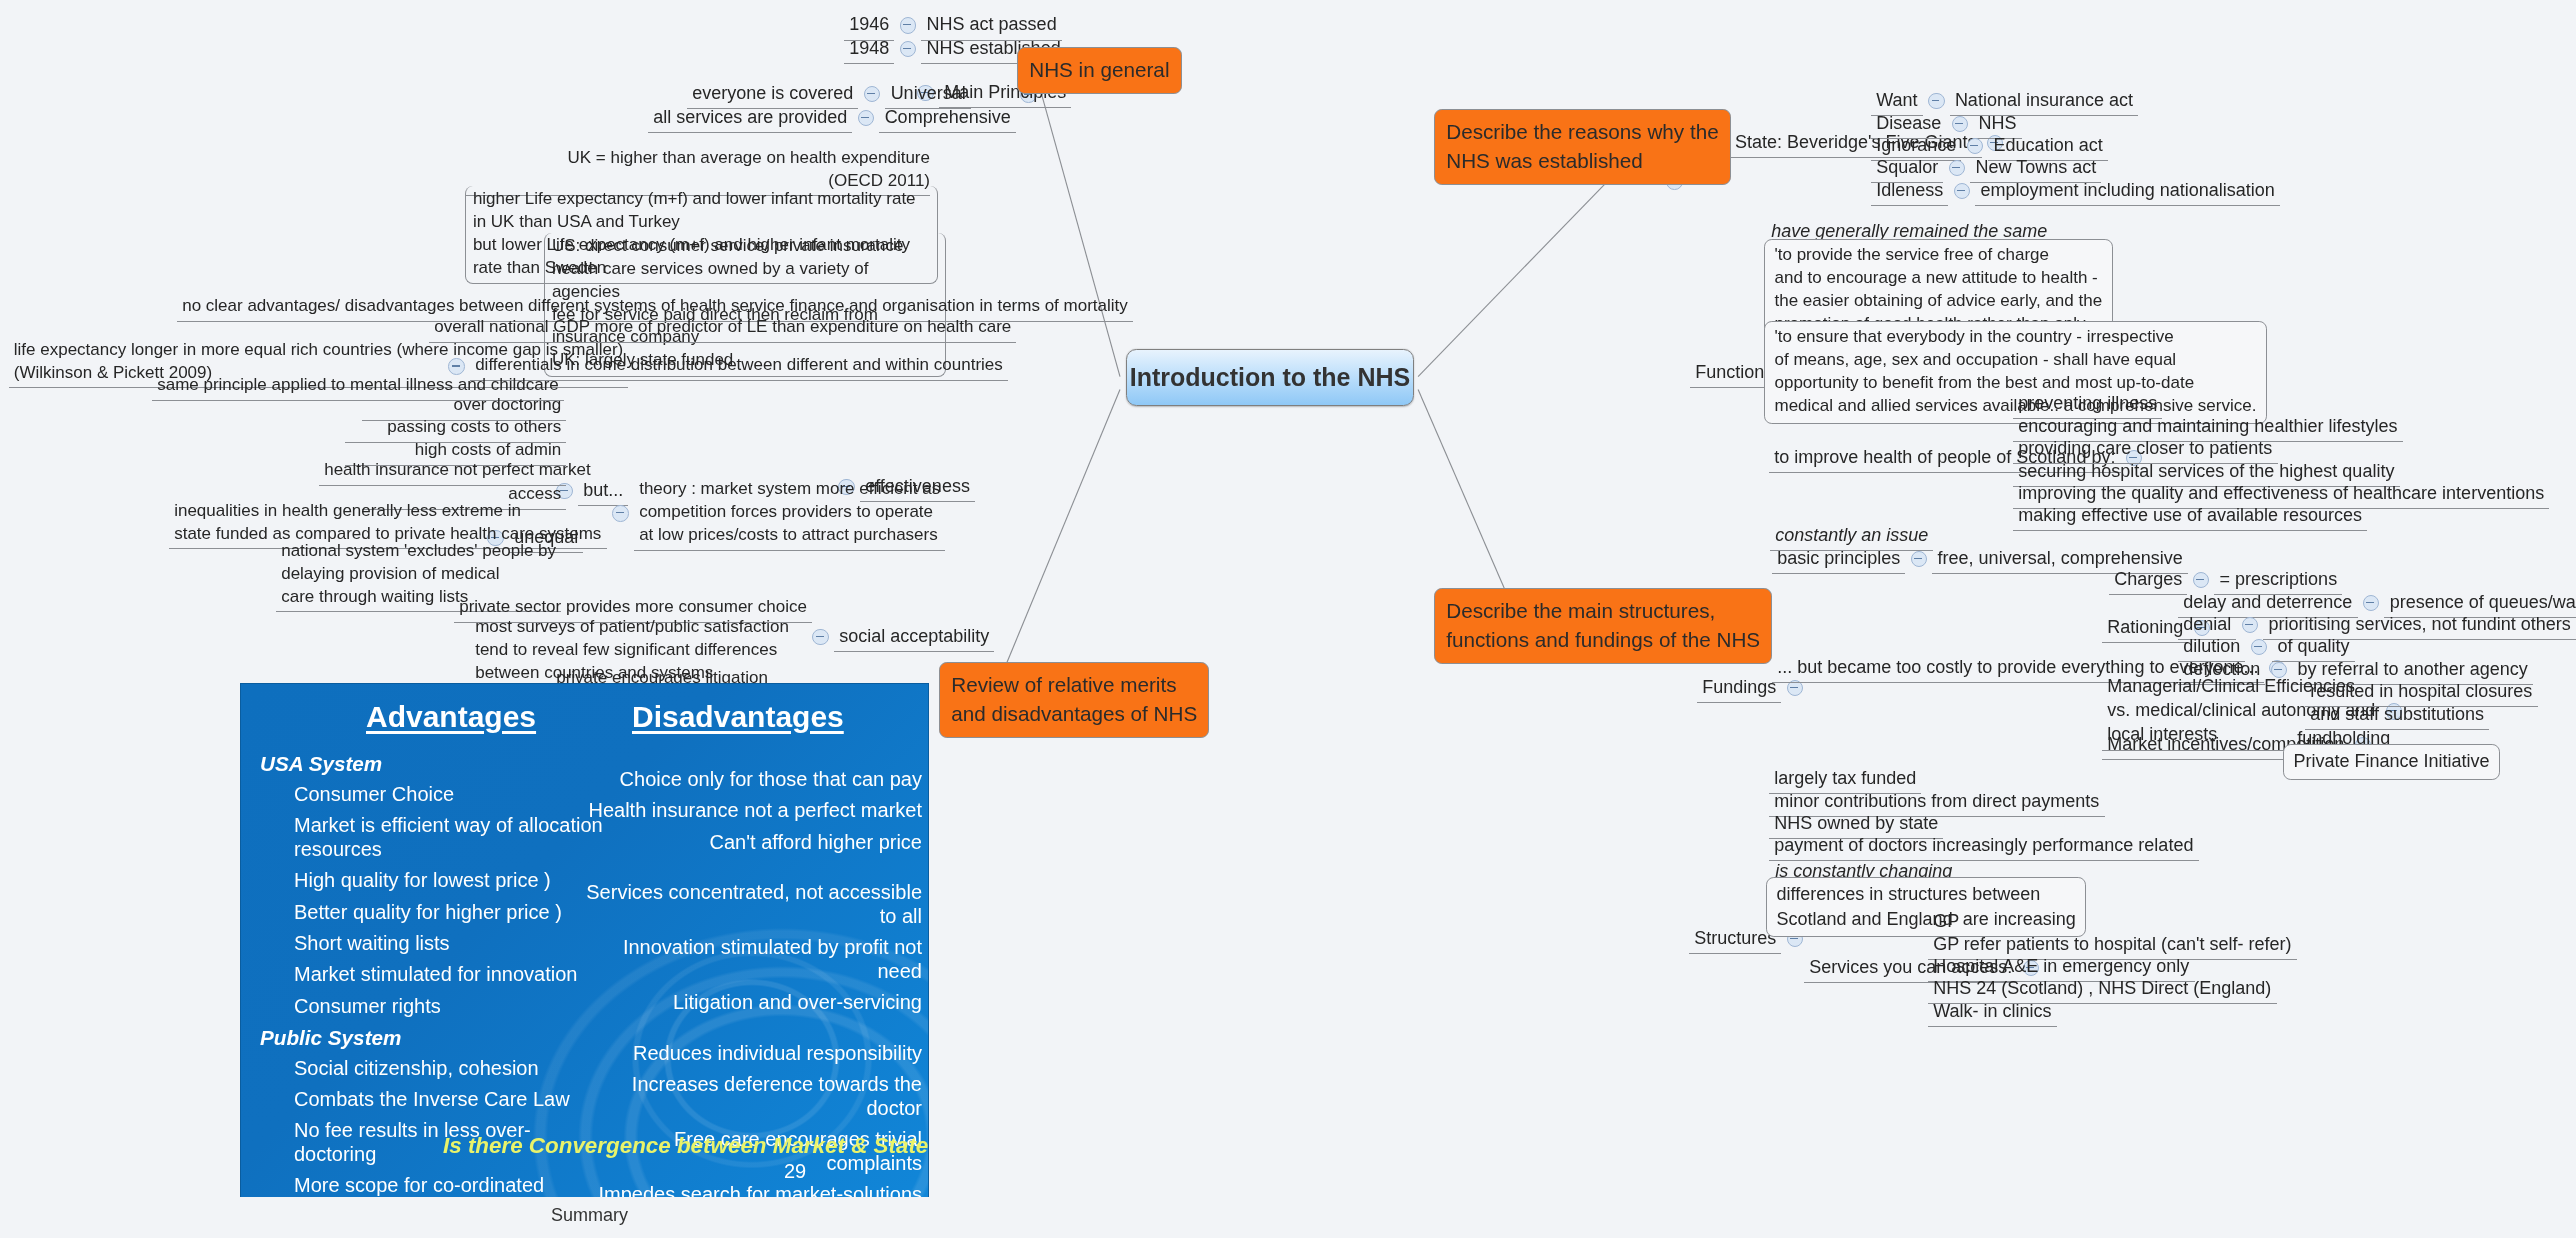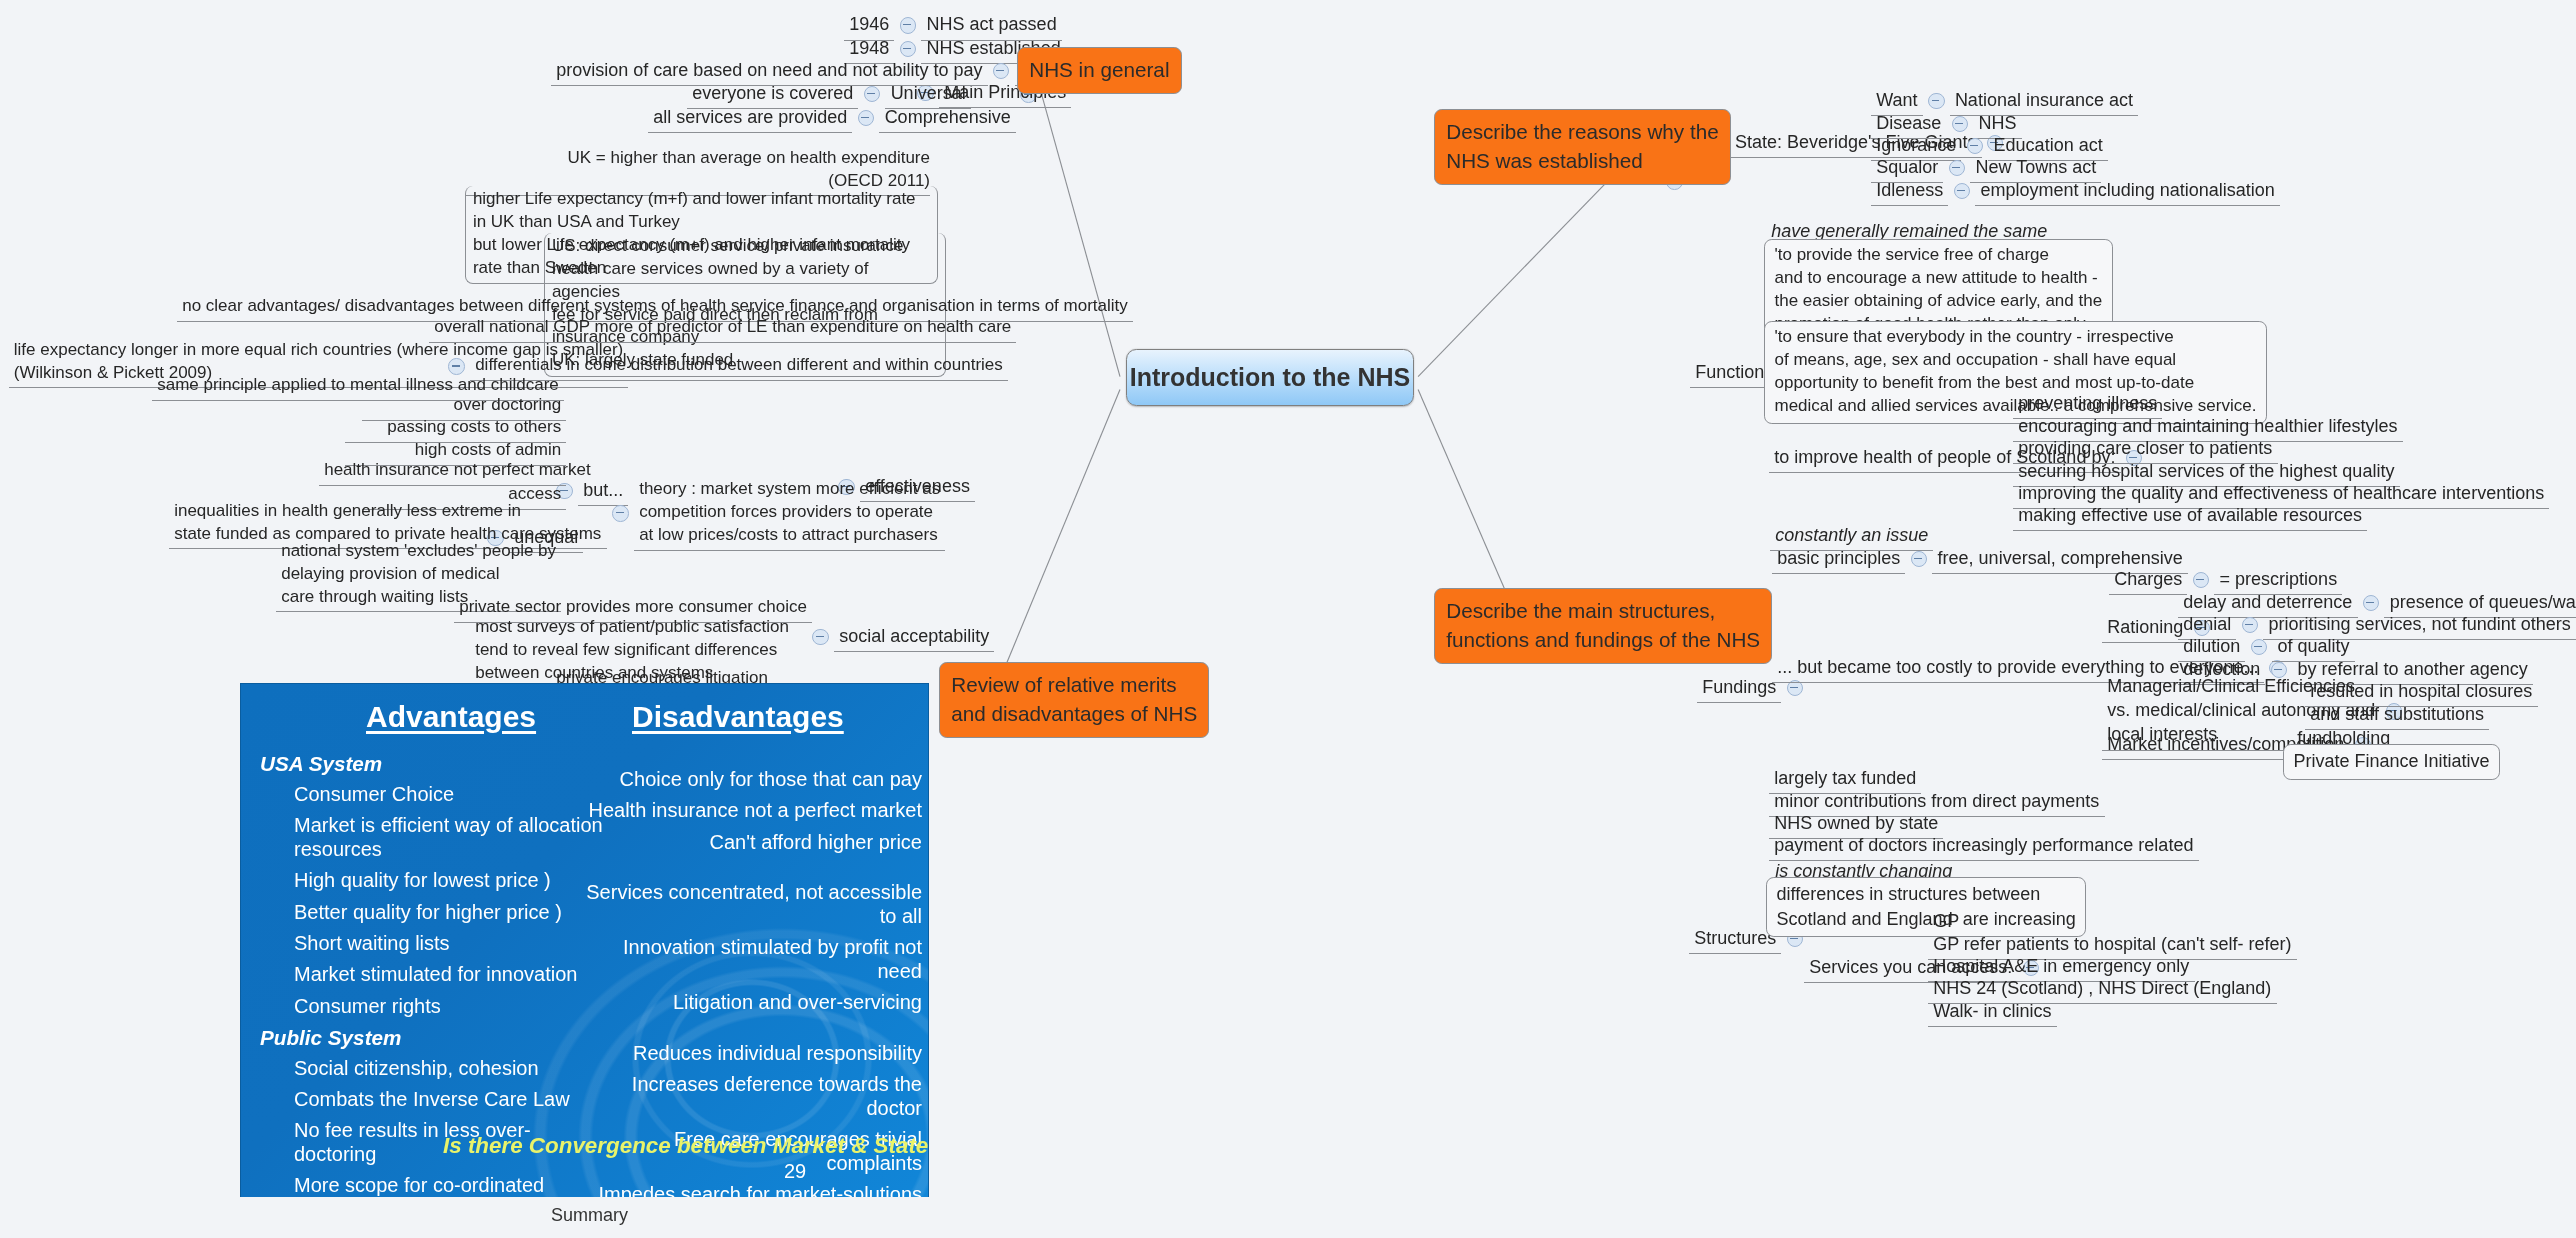--- a/index.html
+++ b/index.html
@@ -185,25 +185,20 @@
     <span class="ul plain">1948</span>
     <span class="bub"></span>
     <span class="ul plain">NHS established</span>
   </div>
 
   <div class="node row" style="left:912px;top:78px;">
     <span class="bub"></span>
     <span class="ul plain">Main Principles</span>
   </div>
 
-  <div class="node row" style="left:551px;top:56px;">
-    <span class="ul plain">provision of care based on need and not ability to pay</span>
-    <span class="bub"></span>
-    <span class="ul plain">Free</span>
-  </div>
   <div class="node row" style="left:687px;top:79px;">
     <span class="ul plain">everyone is covered</span>
     <span class="bub"></span>
     <span class="ul plain">Universal</span>
   </div>
   <div class="node row" style="left:648px;top:103px;">
     <span class="ul plain">all services are provided</span>
     <span class="bub"></span>
     <span class="ul plain">Comprehensive</span>
   </div>

